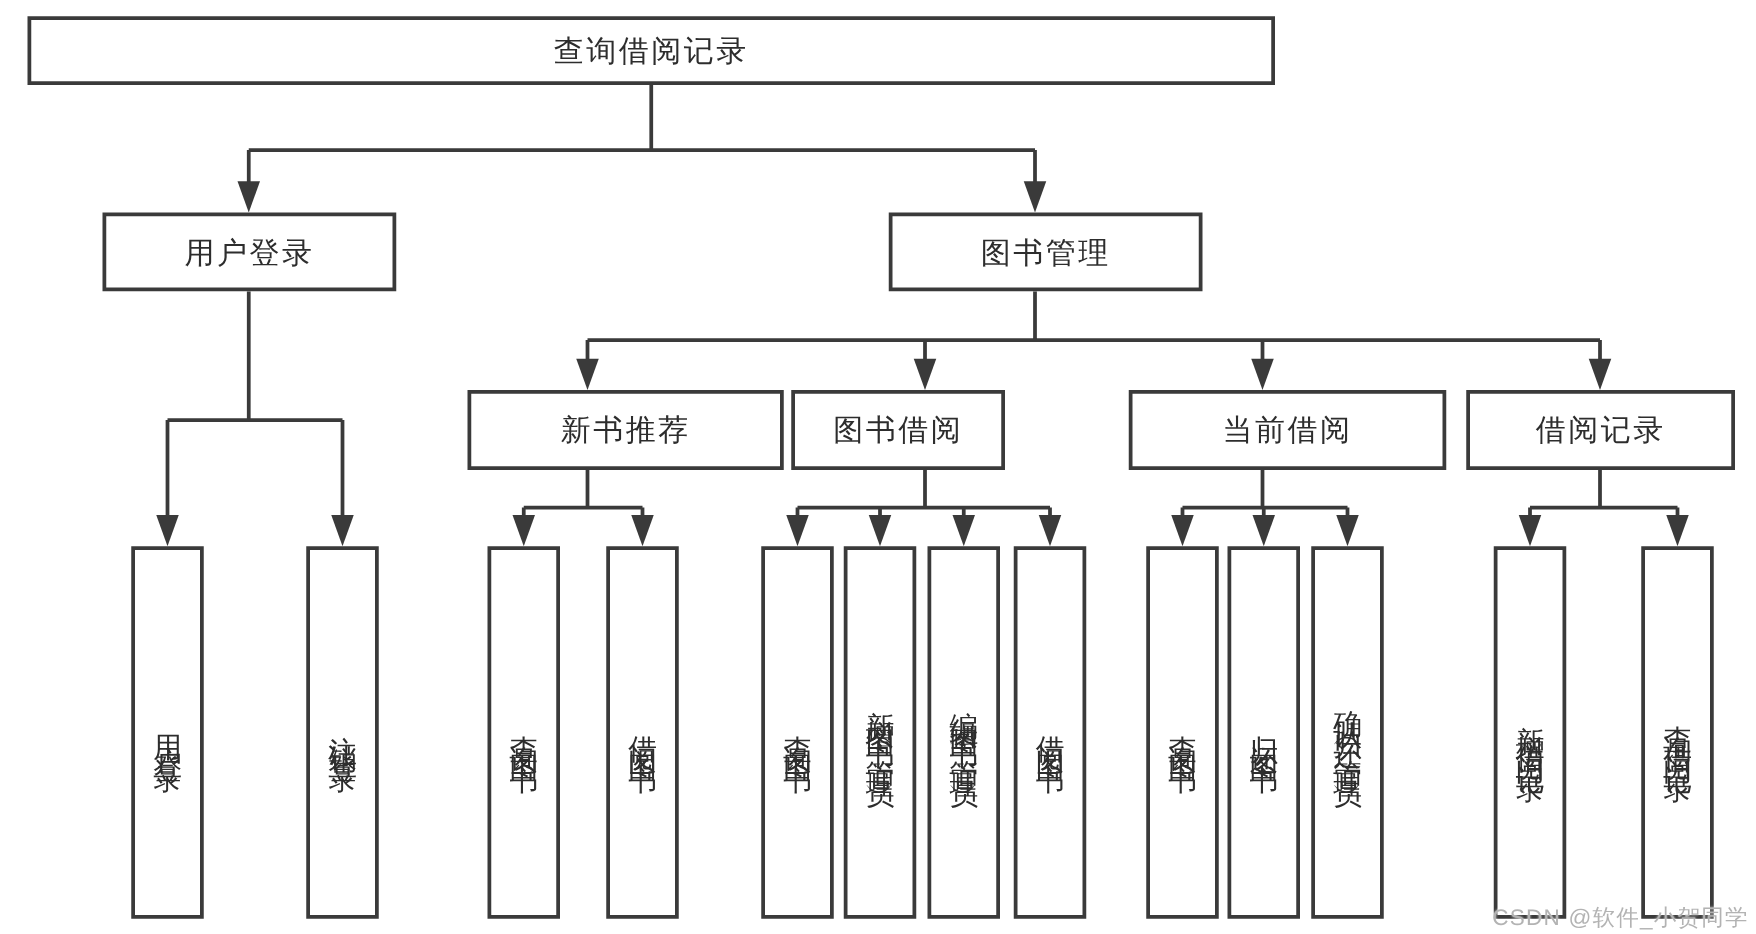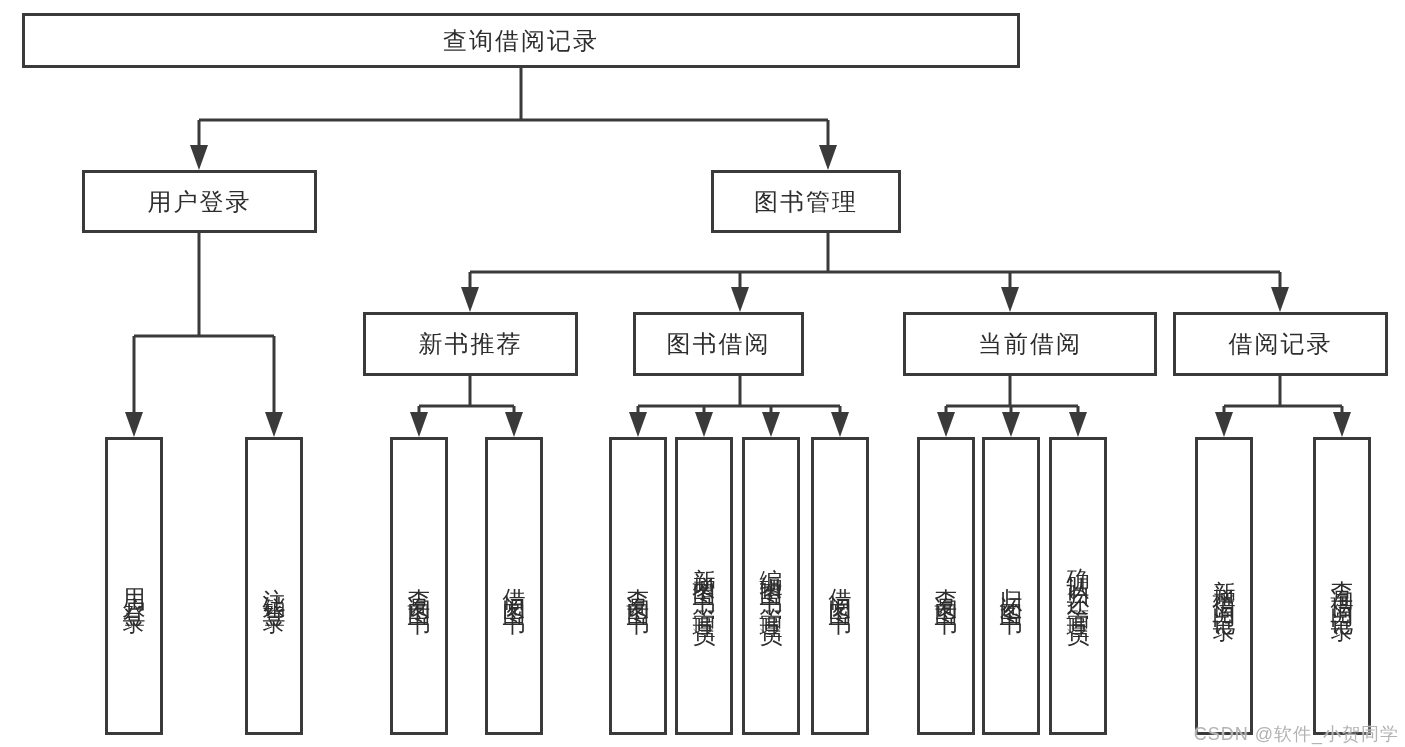--- a/index.html
+++ b/index.html
@@ -103,25 +103,25 @@
     </g>
   </svg>
 
   <div class="hbox" style="left:22px;top:13px;width:998px;height:55px;">
     <span>查询借阅记录</span>
   </div>
 
   <div class="hbox" style="left:82px;top:170px;width:235px;height:63px;">
     <span>用户登录</span>
   </div>
-  <div class="hbox" style="left:711px;top:170px;width:190px;height:63px;">
+  <div class="hbox" style="left:711px;top:170px;width:251px;height:63px;">
     <span>图书管理</span>
   </div>
 
-  <div class="hbox" style="left:363px;top:312px;width:215px;height:64px;">
+  <div class="hbox" style="left:374px;top:312px;width:253px;height:64px;">
     <span>新书推荐</span>
   </div>
   <div class="hbox" style="left:633px;top:312px;width:171px;height:64px;">
     <span>图书借阅</span>
   </div>
   <div class="hbox" style="left:903px;top:312px;width:254px;height:64px;">
     <span>当前借阅</span>
   </div>
   <div class="hbox" style="left:1173px;top:312px;width:215px;height:64px;">
     <span>借阅记录</span>

